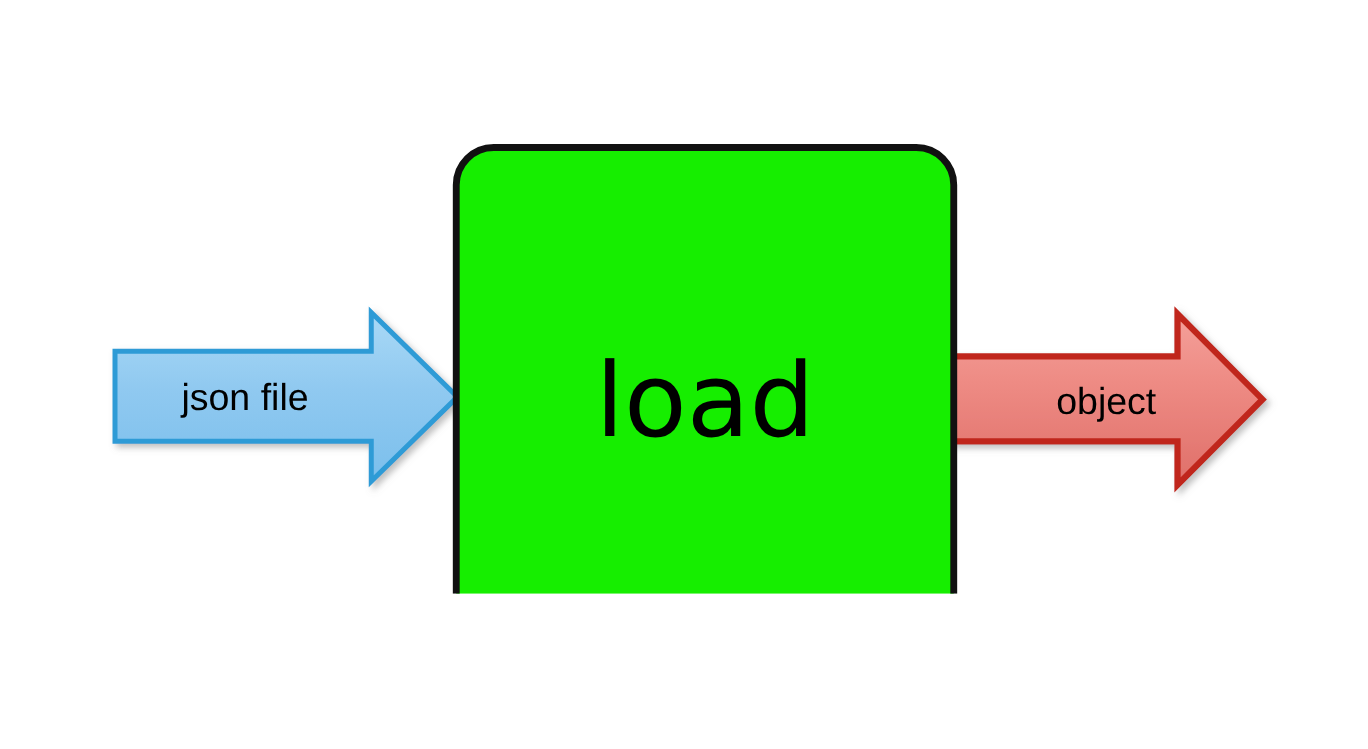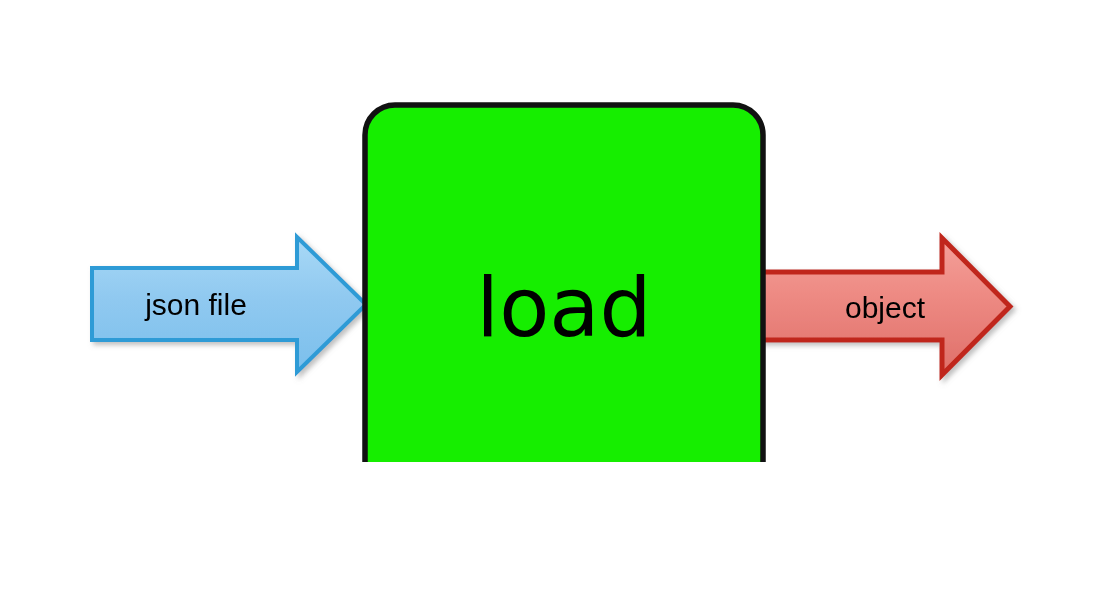--- a/index.html
+++ b/index.html
@@ -10,20 +10,21 @@
   }
   body {
     font-family: "Liberation Sans", sans-serif;
   }
   #canvas {
     position: relative;
     width: 1094px;
     height: 462px;
     background: var(--bg, #ffffff);
     overflow: hidden;
+    margin-top: 13px;
   }
   #diagram-svg {
     position: absolute;
     left: 0;
     top: 0;
     width: 1094px;
     height: 599px;
     display: block;
   }
   .label-text {

